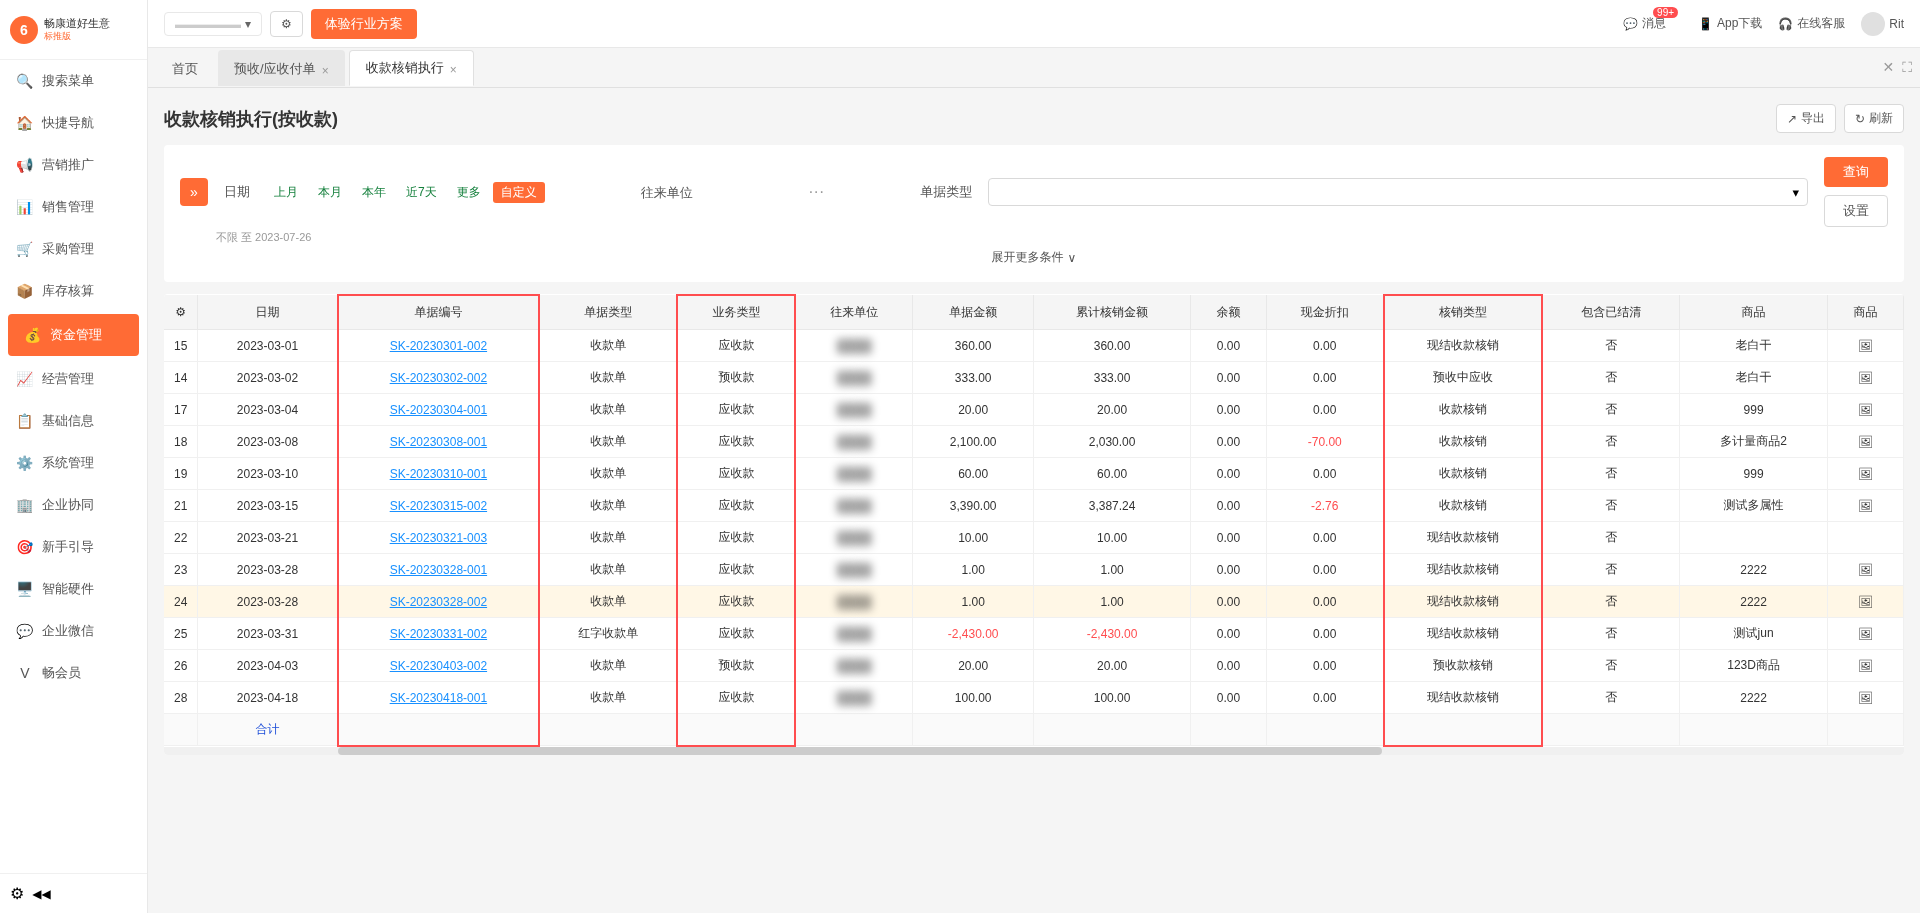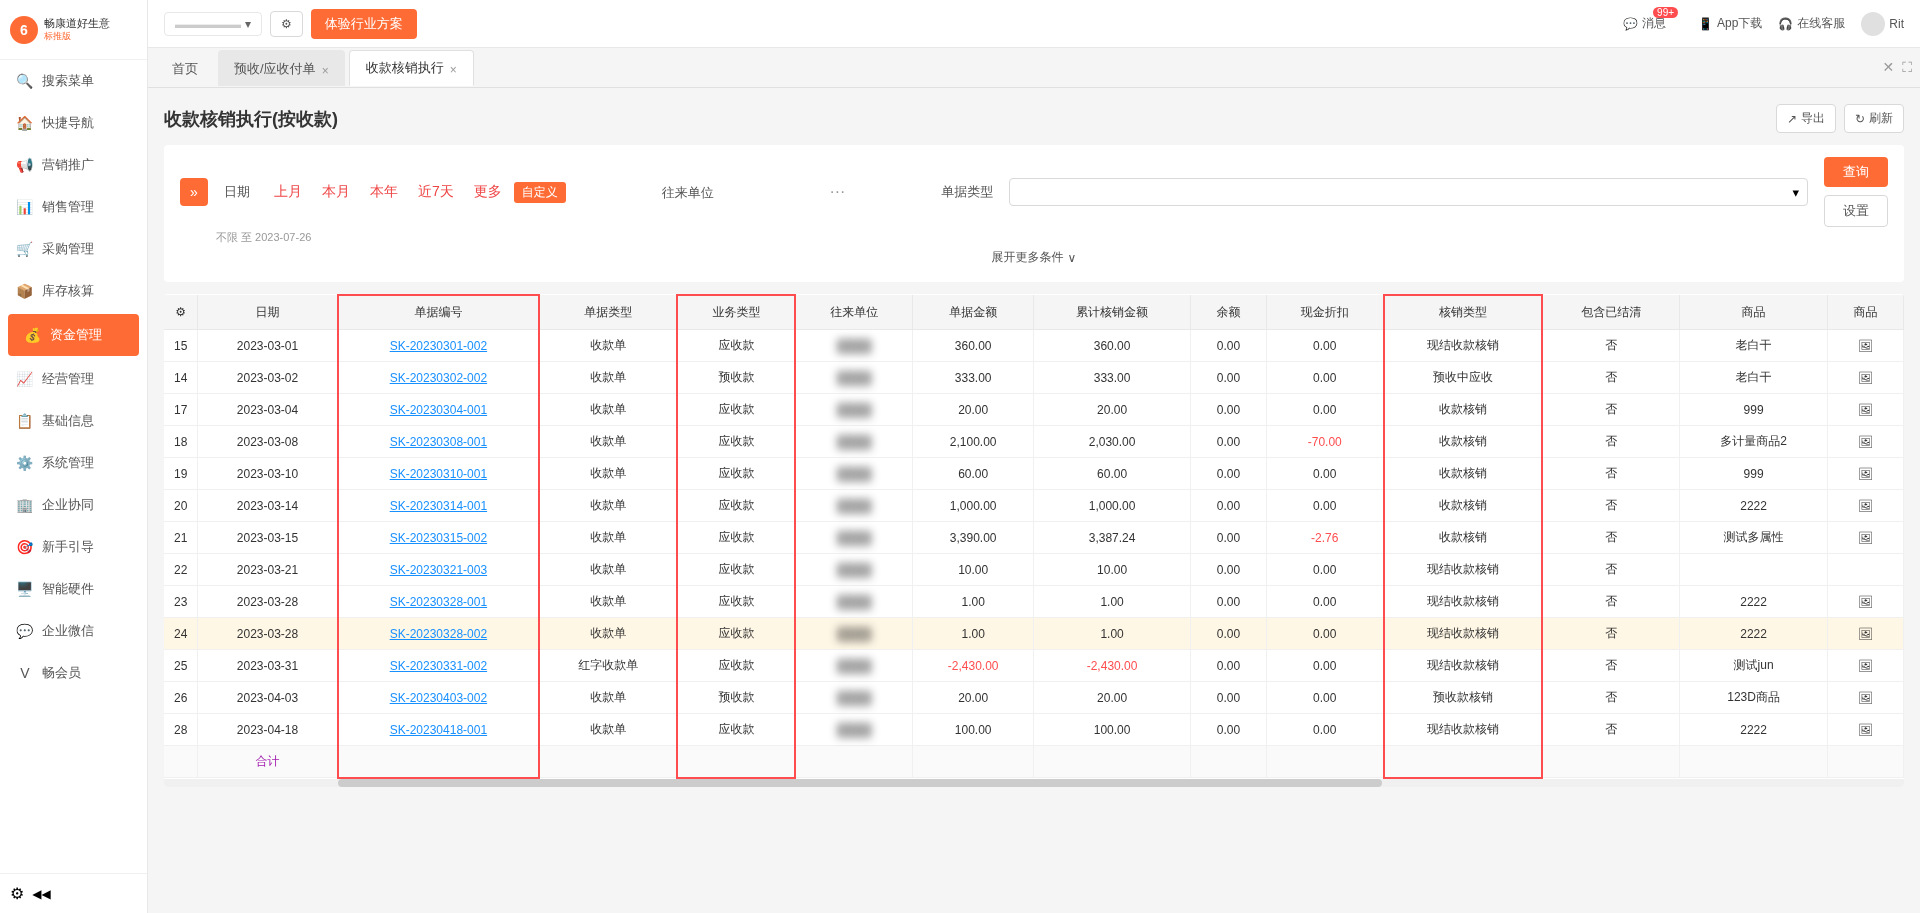--- a/index.html
+++ b/index.html
@@ -44,34 +44,34 @@
     .page-actions { display: flex; gap: 8px; }
     .btn-export { display: flex; align-items: center; gap: 4px; padding: 5px 10px; border: 1px solid #d9d9d9; border-radius: 4px; background: #fff; font-size: 12px; cursor: pointer; color: #555; }
     .btn-refresh { display: flex; align-items: center; gap: 4px; padding: 5px 10px; border: 1px solid #d9d9d9; border-radius: 4px; background: #fff; font-size: 12px; cursor: pointer; color: #555; }
 
     
     .filter-area { background: #fff; border-radius: 4px; padding: 12px 16px; margin-bottom: 12px; }
     .filter-row { display: flex; align-items: center; gap: 16px; flex-wrap: wrap; }
     .filter-expand-btn { width: 28px; height: 28px; background: #ff6b35; color: white; display: flex; align-items: center; justify-content: center; border-radius: 4px; cursor: pointer; font-size: 14px; }
     .filter-label { font-size: 13px; color: #555; white-space: nowrap; }
     .date-filters { display: flex; align-items: center; gap: 4px; }
-    .date-btn { padding: 2px 8px; font-size: 14px; cursor: pointer; color: #ef4444; border: none; background: none; }
+    .date-btn { padding: 2px 8px; font-size: 12px; cursor: pointer; color: #15803d; border: none; background: none; }
     .date-custom { background: #ff6b35; color: white; padding: 2px 8px; border-radius: 3px; font-size: 12px; cursor: pointer; }
     .filter-dots { color: #999; font-size: 16px; cursor: pointer; }
     .btn-query { background: #ff6b35; color: white; border: none; padding: 6px 18px; border-radius: 4px; cursor: pointer; font-size: 13px; }
     .btn-setting { background: #fff; color: #555; border: 1px solid #d9d9d9; padding: 6px 18px; border-radius: 4px; cursor: pointer; font-size: 13px; margin-top: 4px; }
     .expand-row { display: flex; align-items: center; justify-content: center; padding: 4px; cursor: pointer; font-size: 12px; color: #555; gap: 4px; }
 
     
     .table-container { background: #fff; border-radius: 4px; overflow: auto; }
     table { width: 100%; border-collapse: collapse; font-size: 12px; }
     thead th { background: #f5f5f5; padding: 8px 10px; text-align: center; color: #333; font-weight: 500; border-bottom: 1px solid #e8e8e8; border-right: 1px solid #e8e8e8; white-space: nowrap; }
     tbody td { padding: 7px 10px; text-align: center; border-bottom: 1px solid #f0f0f0; border-right: 1px solid #f0f0f0; color: #333; white-space: nowrap; }
     tbody tr.highlighted { background: #fff7e6; }
-    .footer-row td { background: #fafafa; font-weight: 500; color: #a21caf; }
+    .footer-row td { background: #fafafa; font-weight: 500; color: #1d4ed8; }
     .scrollbar-area { height: 8px; background: #f0f0f0; position: relative; }
     .scrollbar-thumb { height: 8px; background: #ccc; border-radius: 4px; width: 60%; margin-left: 10%; }
 
     
     .gear-col { width: 32px; }
   </style>
 </head>
 <body>
 
 <div class="sidebar">
@@ -347,36 +347,20 @@
               <td>60.00</td>
               <td>60.00</td>
               <td>0.00</td>
               <td>0.00</td>
               <td style="border-left: 2px solid rgb(255, 77, 79); border-right: 2px solid rgb(255, 77, 79);">收款核销</td>
               <td>否</td>
               <td>999</td>
               <td>🖼</td>
             </tr>
             <tr>
-              <td>20</td>
-              <td>2023-03-14</td>
-              <td style="border-left: 2px solid rgb(255, 77, 79); border-right: 2px solid rgb(255, 77, 79);"><a href="#" style="color: rgb(24, 144, 255); text-decoration: underline;">SK-20230314-001</a></td>
-              <td>收款单</td>
-              <td style="border-left: 2px solid rgb(255, 77, 79); border-right: 2px solid rgb(255, 77, 79);">应收款</td>
-              <td><span style="color: transparent; text-shadow: rgba(0, 0, 0, 0.4) 0px 0px 8px; user-select: none;">████</span></td>
-              <td>1,000.00</td>
-              <td>1,000.00</td>
-              <td>0.00</td>
-              <td>0.00</td>
-              <td style="border-left: 2px solid rgb(255, 77, 79); border-right: 2px solid rgb(255, 77, 79);">收款核销</td>
-              <td>否</td>
-              <td>2222</td>
-              <td>🖼</td>
-            </tr>
-            <tr>
               <td>21</td>
               <td>2023-03-15</td>
               <td style="border-left: 2px solid rgb(255, 77, 79); border-right: 2px solid rgb(255, 77, 79); margin-left: 28px;"><a href="#" style="color: rgb(24, 144, 255); text-decoration: underline;">SK-20230315-002</a></td>
               <td>收款单</td>
               <td style="border-left: 2px solid rgb(255, 77, 79); border-right: 2px solid rgb(255, 77, 79);">应收款</td>
               <td><span style="color: transparent; text-shadow: rgba(0, 0, 0, 0.4) 0px 0px 8px; user-select: none;">████</span></td>
               <td>3,390.00</td>
               <td>3,387.24</td>
               <td>0.00</td>
               <td style="color: rgb(255, 77, 79);">-2.76</td>

